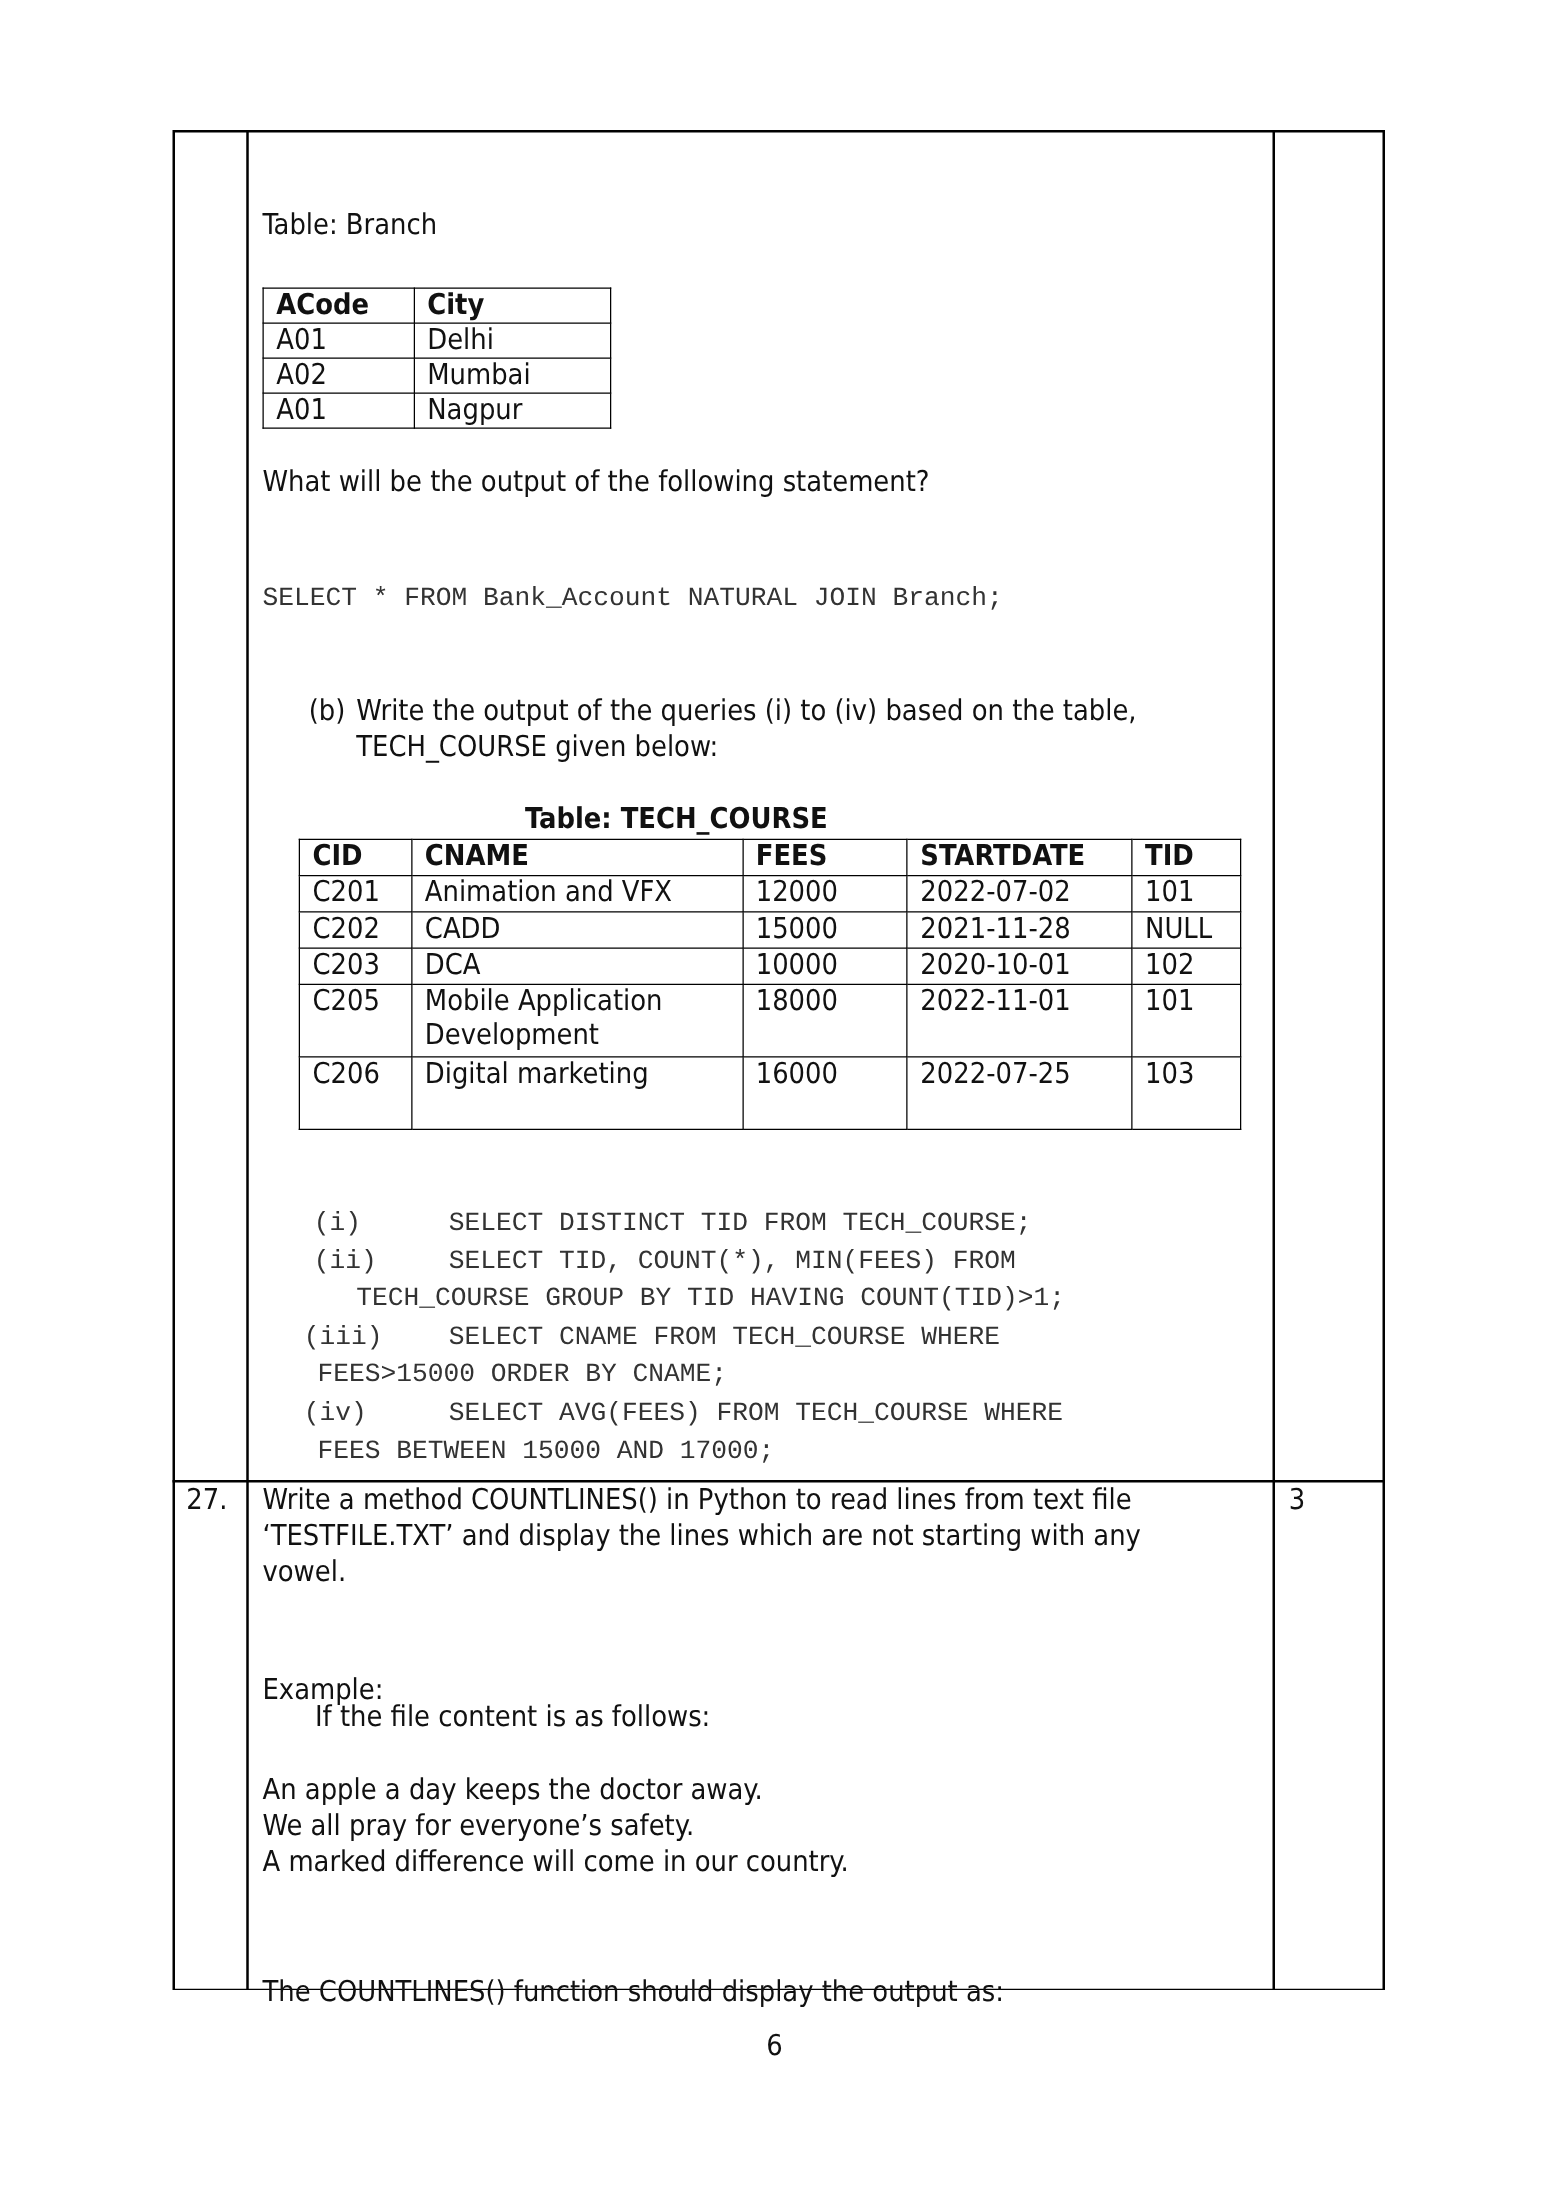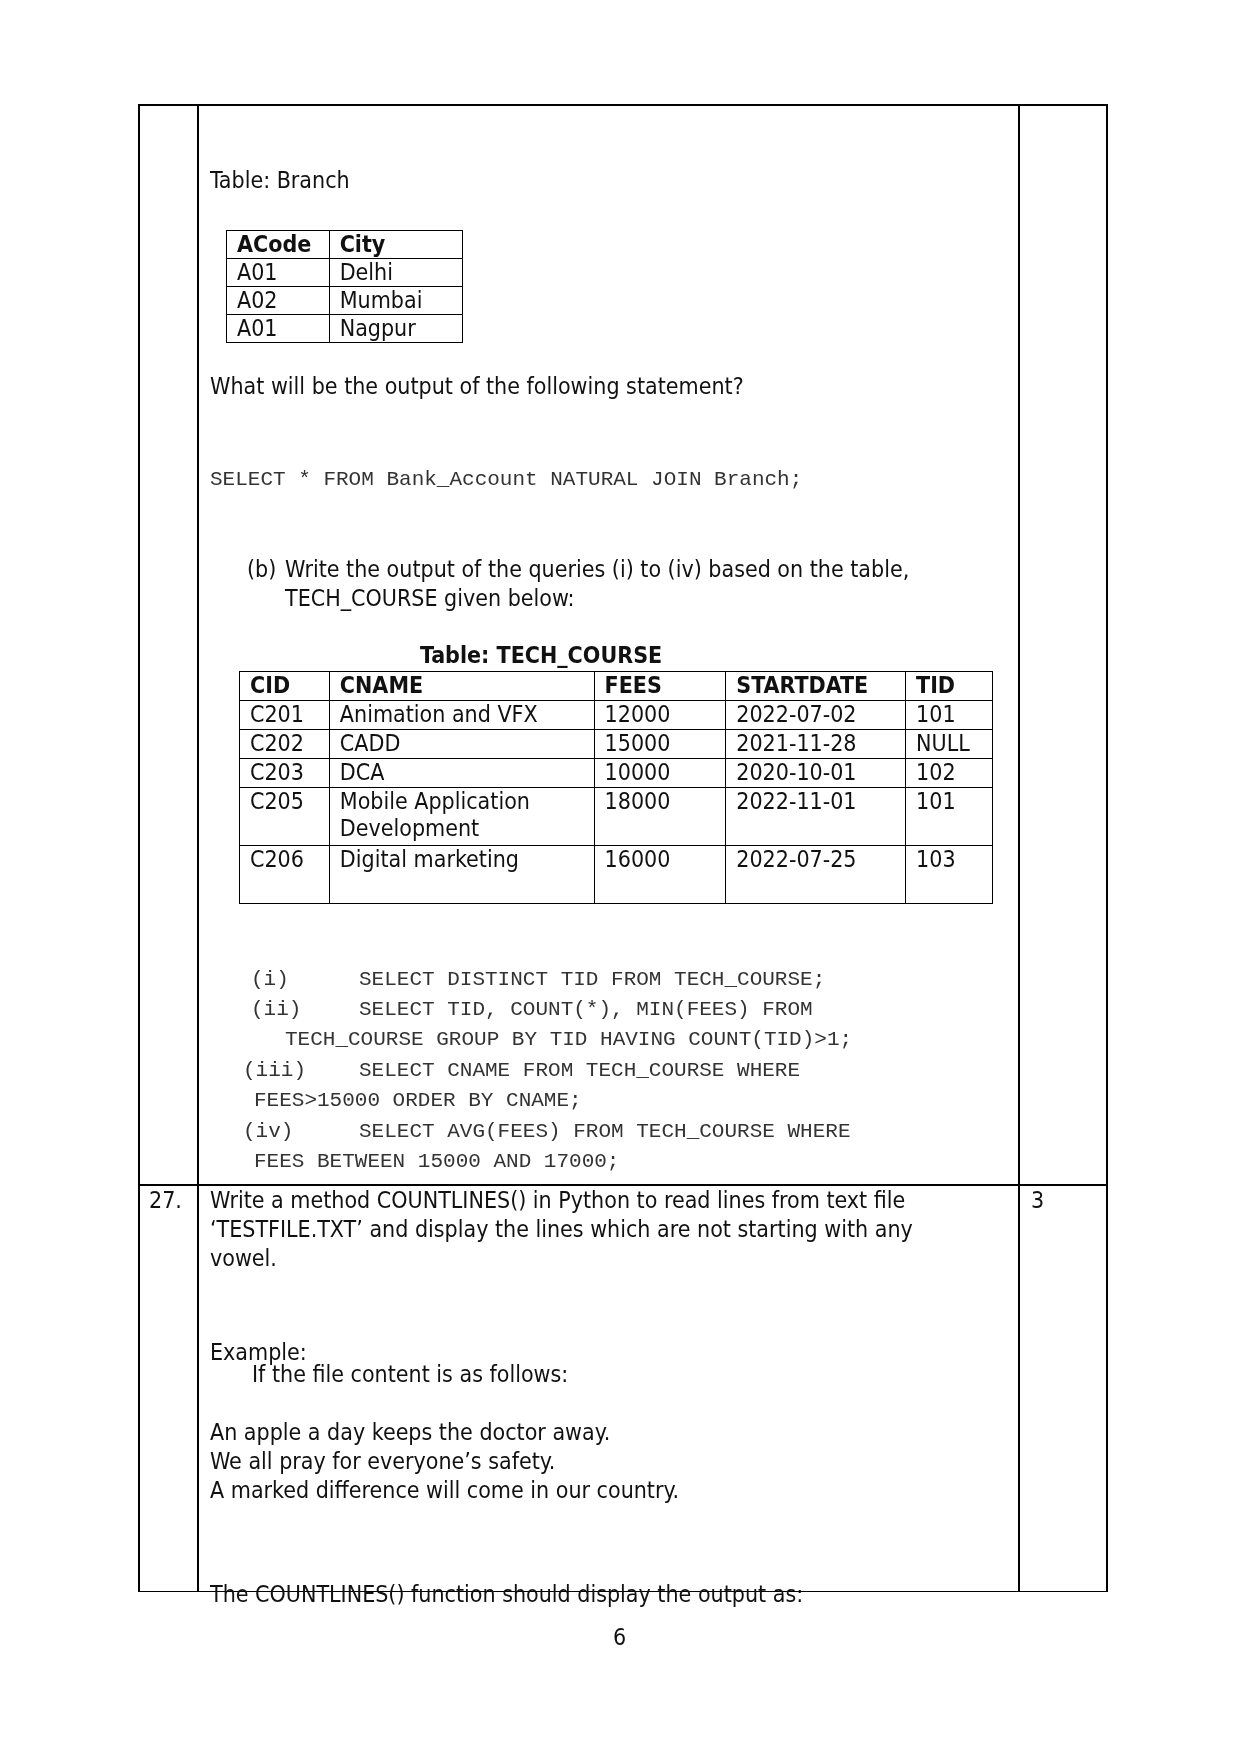--- a/index.html
+++ b/index.html
@@ -26,21 +26,21 @@
 </style>
 </head>
 <body>
 
 <div class="outer"></div>
 <div class="vline" style="left:197px;"></div>
 <div class="vline" style="left:1018px;"></div>
 <div class="hline" style="left:138px; top:1184px; width:970px;"></div>
 
 <div class="txt sans" style="left:210px; top:166px;">Table: Branch</div>
-<table class="grid branch sans" style="left:226px; top:230px; width:237px;">
+<table class="grid branch sans" style="left:210px; top:230px; width:279px;">
   <colgroup>
       <col style="width:103px">
       <col style="width:134px">
     </colgroup>
   <tbody>
       <tr>
     <th>ACode</th>
     <th>City</th>
   </tr>
   <tr>

